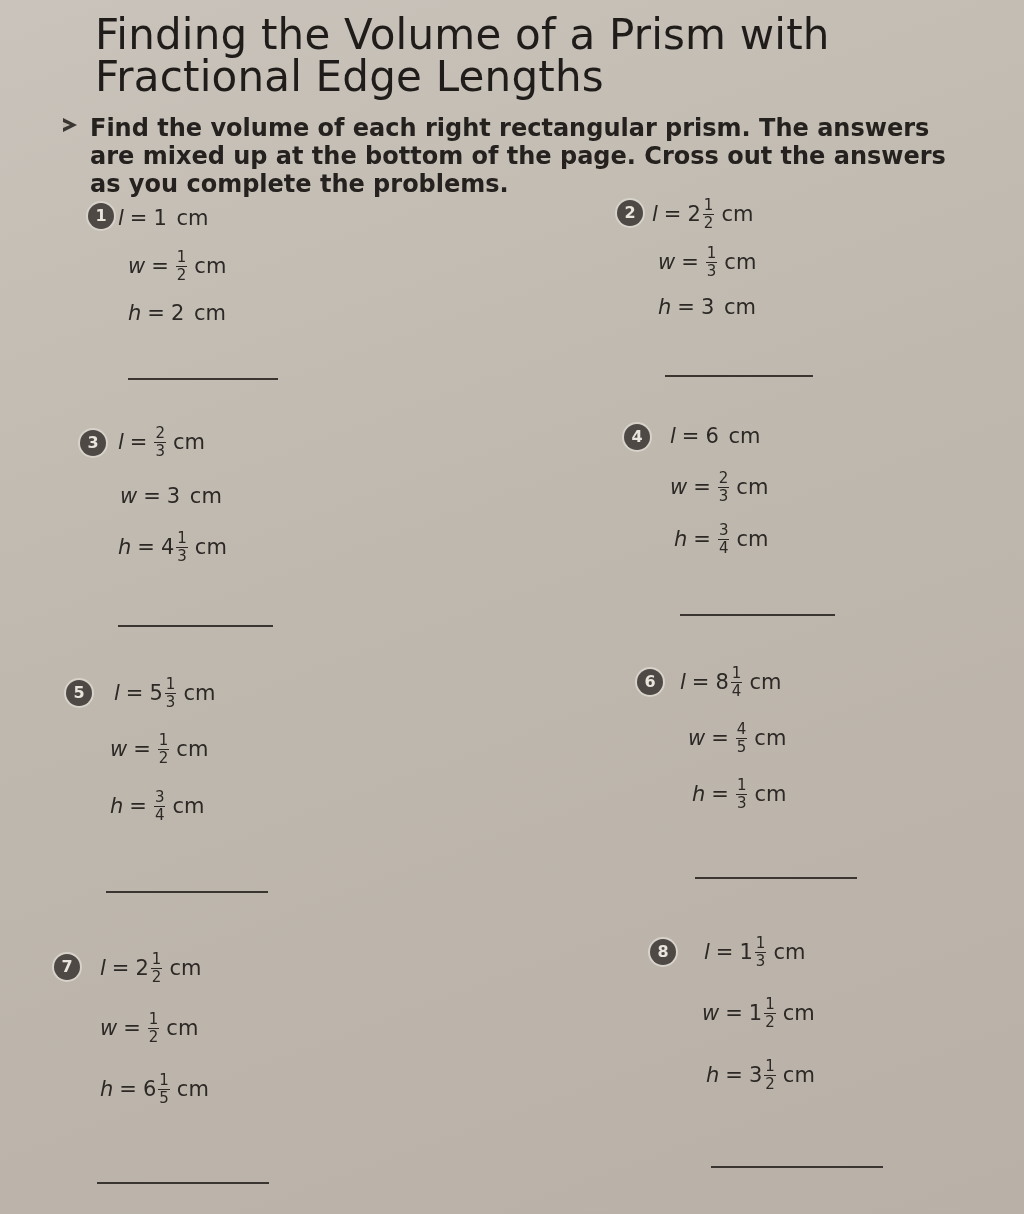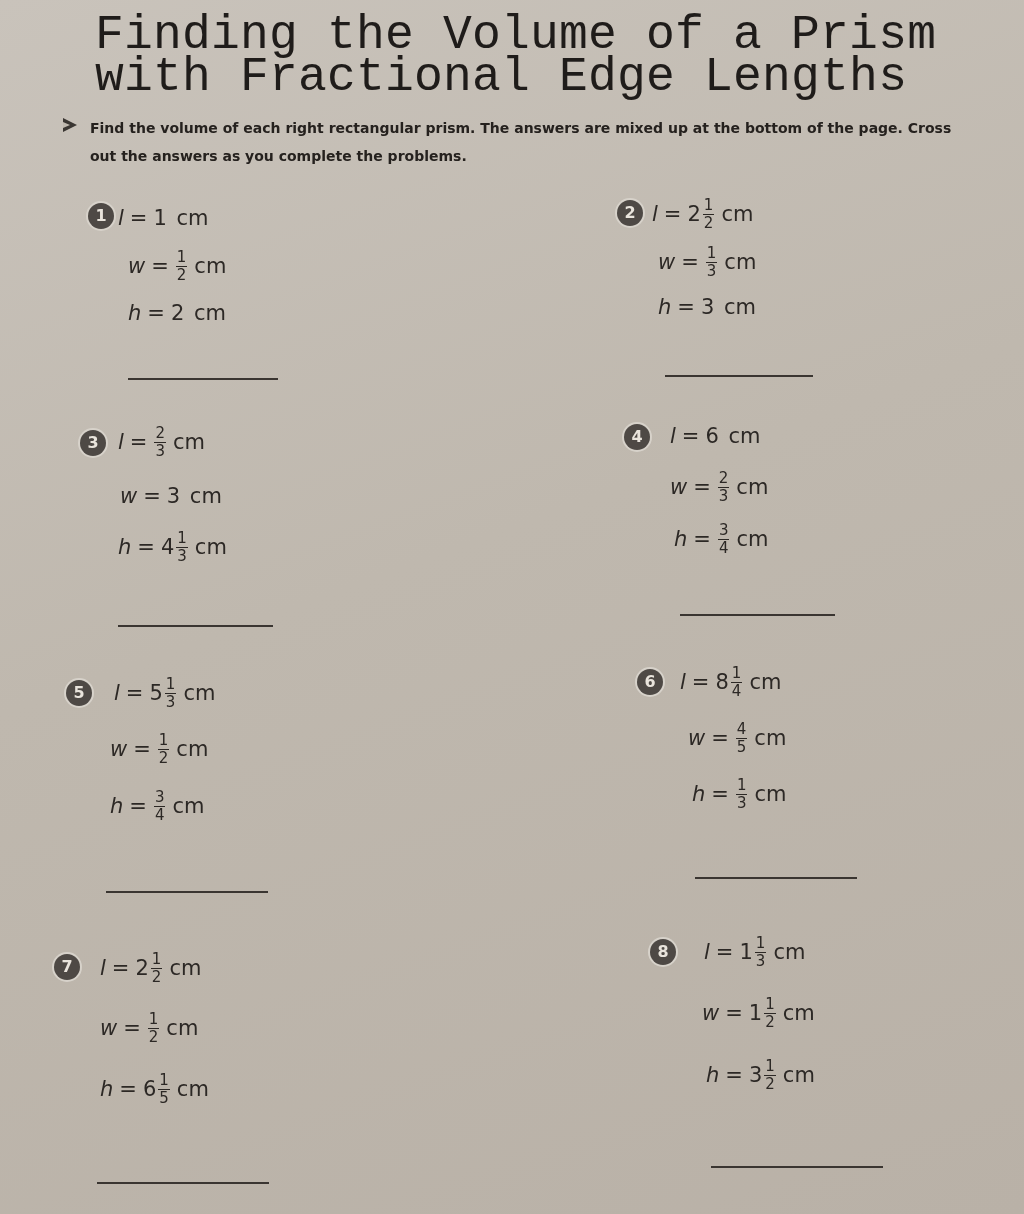--- a/index.html
+++ b/index.html
@@ -5,37 +5,36 @@
   html, body { margin: 0; padding: 0; }
   body {
     width: 1024px; height: 1214px; overflow: hidden;
     background: linear-gradient(160deg, #c9c3bb 0%, #bfb8ae 45%, #b9b1a7 100%);
     font-family: "DejaVu Sans", sans-serif;
     color: #2a2623;
     position: relative;
   }
   .title {
     position: absolute; left: 95px; top: 14px; width: 880px;
-    font-size: 48px; line-height: 42px; font-weight: normal; color: #1f1c1a;
+    font-size: 42px; line-height: 42px; font-weight: normal; color: #1f1c1a;
     letter-spacing: 0.2px;
-    font-family: Liberation Mono, monospace;
   }
   .instr-arrow {
     position: absolute; left: 63px; top: 118px; width: 0; height: 0;
     border-top: 7px solid transparent; border-bottom: 7px solid transparent;
     border-left: 14px solid #3a3632;
   }
   .instr-arrow::after {
     content: ""; position: absolute; left: -14px; top: -3px; width: 0; height: 0;
     border-top: 3px solid transparent; border-bottom: 3px solid transparent;
     border-left: 7px solid #bfb8ae;
   }
   .instructions {
     position: absolute; left: 90px; top: 114px; width: 880px;
-    font-size: 14px; line-height: 28px; font-weight: bold; color: #25211e;
+    font-size: 24px; line-height: 28px; font-weight: bold; color: #25211e;
   }
   .problem { position: absolute; }
   .num {
     position: absolute; width: 26px; height: 26px; border-radius: 50%;
     background: #4e4945; color: #e9e4dc; font-weight: bold; font-size: 16px;
     line-height: 26px; text-align: center;
     box-shadow: 0 0 0 2px #d7d2ca;
   }
   .row {
     position: absolute; font-size: 21px; color: #2c2825; white-space: nowrap;

